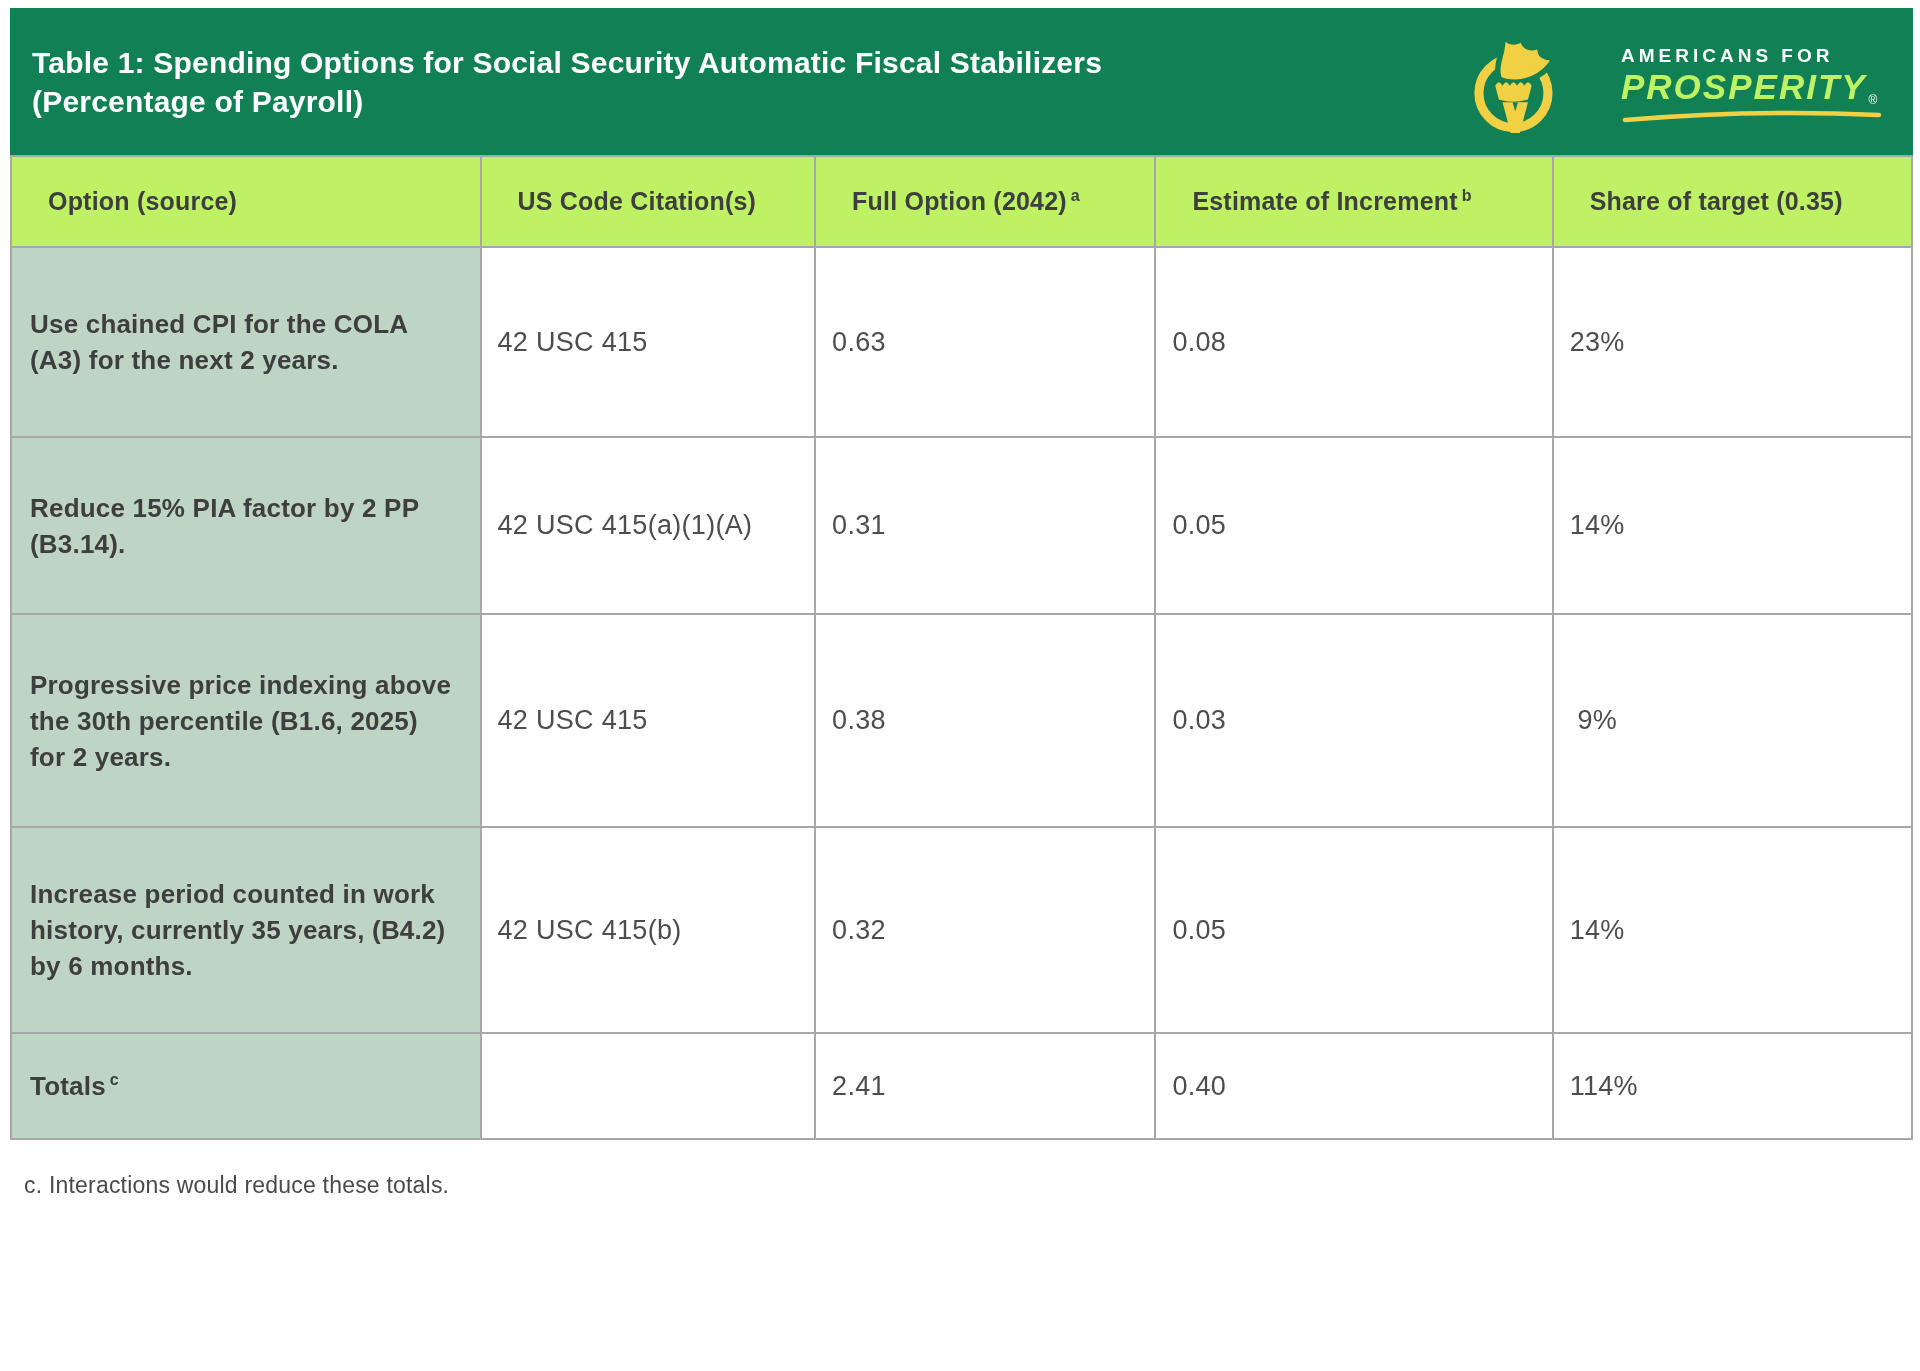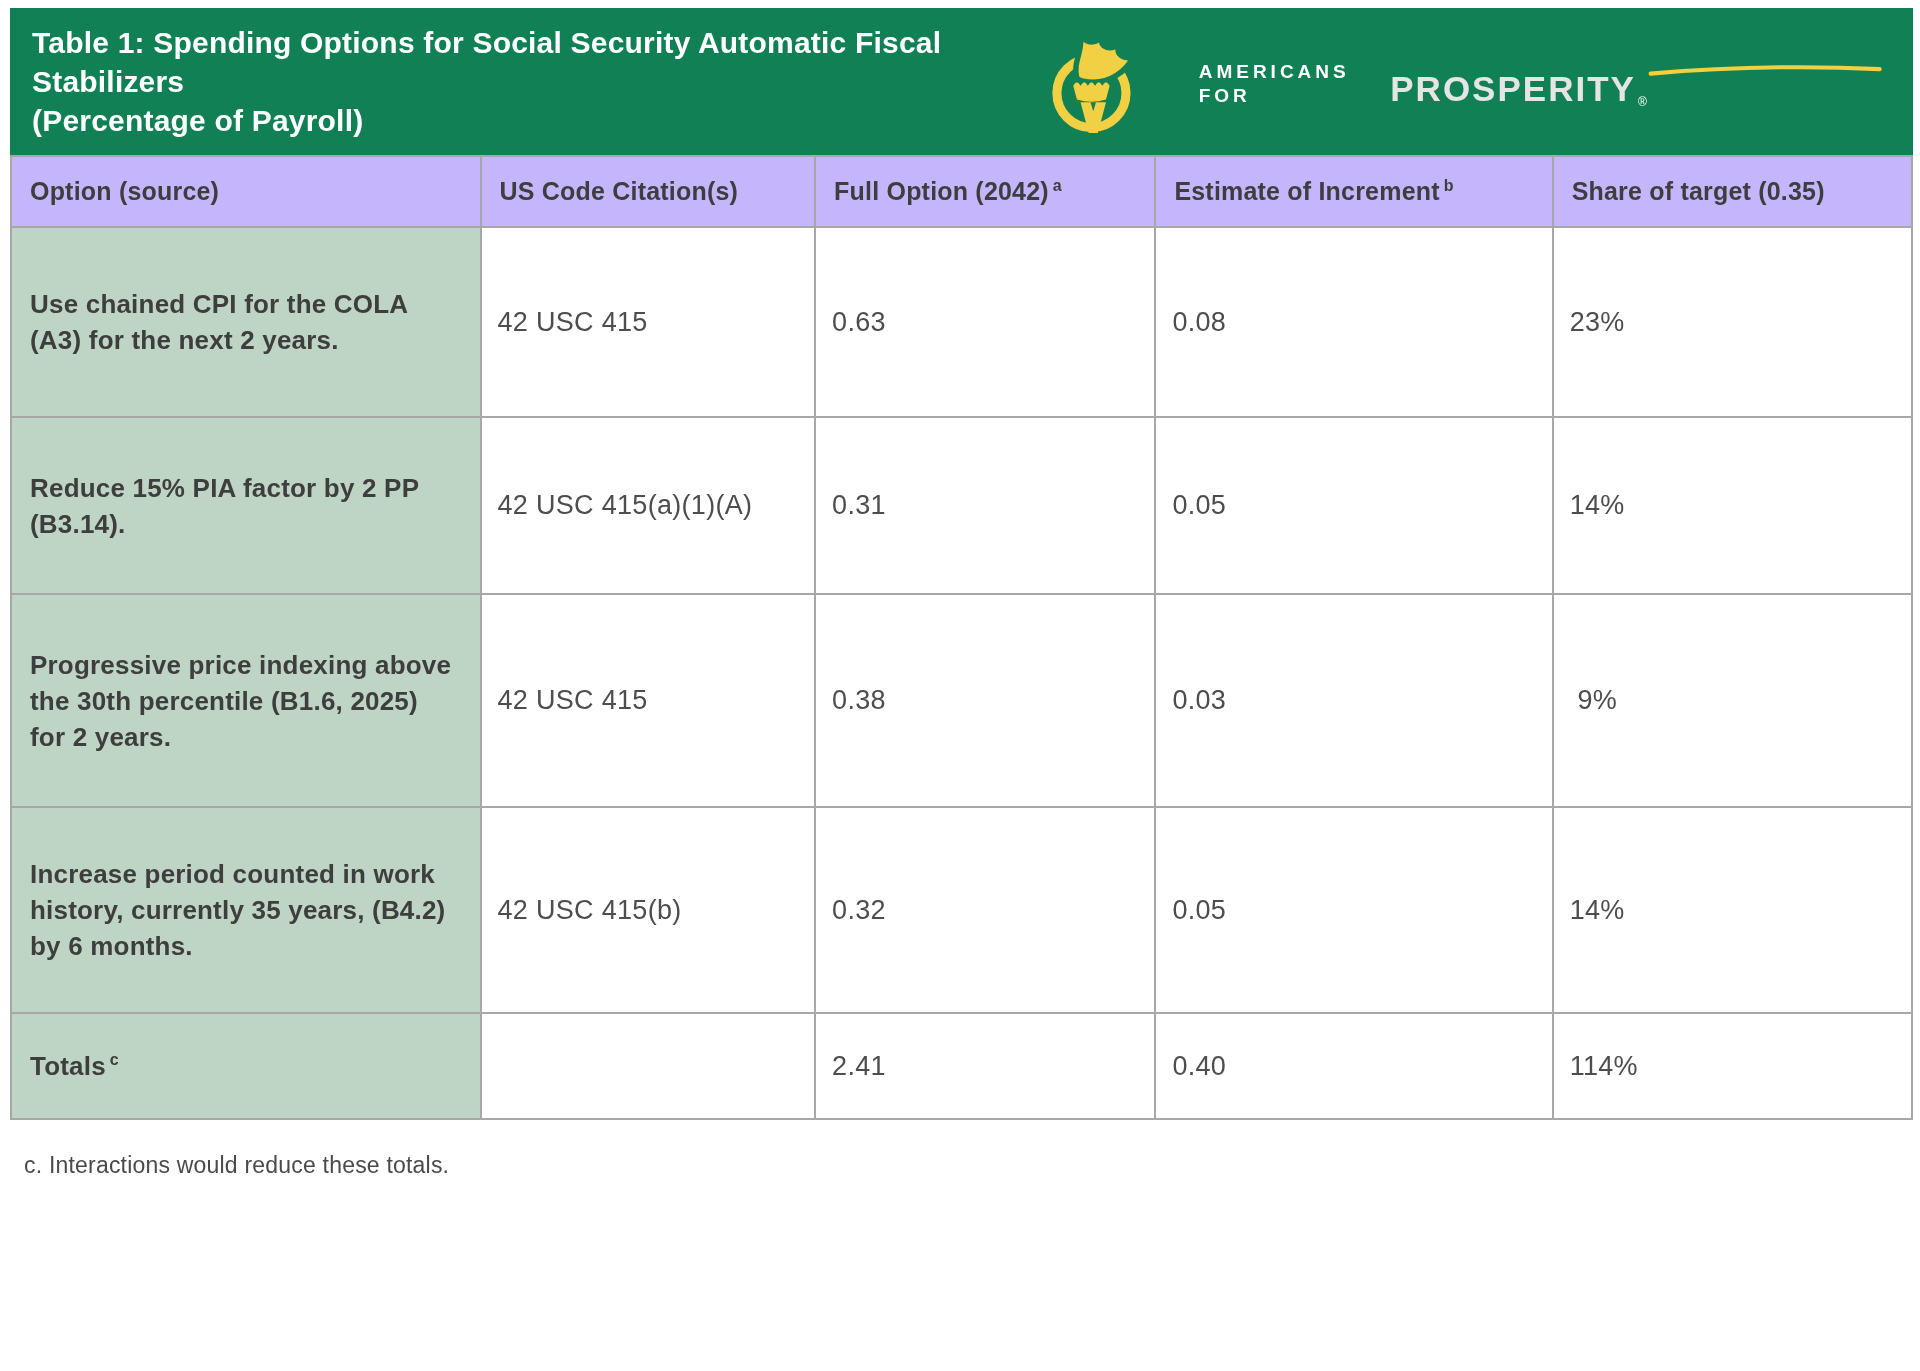--- a/index.html
+++ b/index.html
@@ -22,49 +22,49 @@
   }
   .title-text {
     color: #ffffff;
     font-size: 30px;
     font-weight: bold;
     line-height: 39px;
     letter-spacing: 0.2px;
   }
   .logo { display: flex; align-items: center; gap: 16px; margin-top: 4px; }
   .logo-icon svg { display: block; }
-  .logo-text { display: flex; flex-direction: row; margin-left: 37px; }
+  .logo-text { display: flex; flex-direction: column; margin-left: 37px; }
   .logo-line1 {
     color: #ffffff; font-weight: bold;
     font-size: 19px; letter-spacing: 4px; line-height: 24px;
   }
   .logo-line2-wrap { display: flex; align-items: flex-end; }
   .logo-line2 {
-    color: #e5e5e5; font-weight: bold;
-    font-size: 35px; letter-spacing: 2px; line-height: 38px;
+    color: #bef264; font-weight: bold;
+    font-size: 35px; letter-spacing: 2px; line-height: 38px; font-style: italic;
   }
   .logo-reg { color: #ffffff; font-size: 12px; line-height: 12px; margin-left: 2px; }
   .logo-swoosh { margin-top: 3px; }
 
   
   table.stabilizers {
     width: 100%;
     border-collapse: collapse;
     table-layout: fixed;
   }
   .stabilizers th, .stabilizers td { border: 2px solid #a7a7a7; box-sizing: border-box; }
   .stabilizers th {
-    background: #c4b5fd;
+    background: #bef264;
     color: #3e3e3e;
     font-size: 25px;
     font-weight: bold;
     text-align: left;
     vertical-align: middle;
-    padding: 0 10px 0 18px;
-    height: 71px;
+    padding: 0 10px 0 36px;
+    height: 91px;
     letter-spacing: 0.2px;
   }
   .stabilizers th sup, .cell-option sup {
     font-size: 16px; vertical-align: super; line-height: 0; margin-left: 4px;
   }
   .cell-option {
     background: #bed5c5;
     color: #3e3e3e;
     font-size: 26px;
     font-weight: bold;

